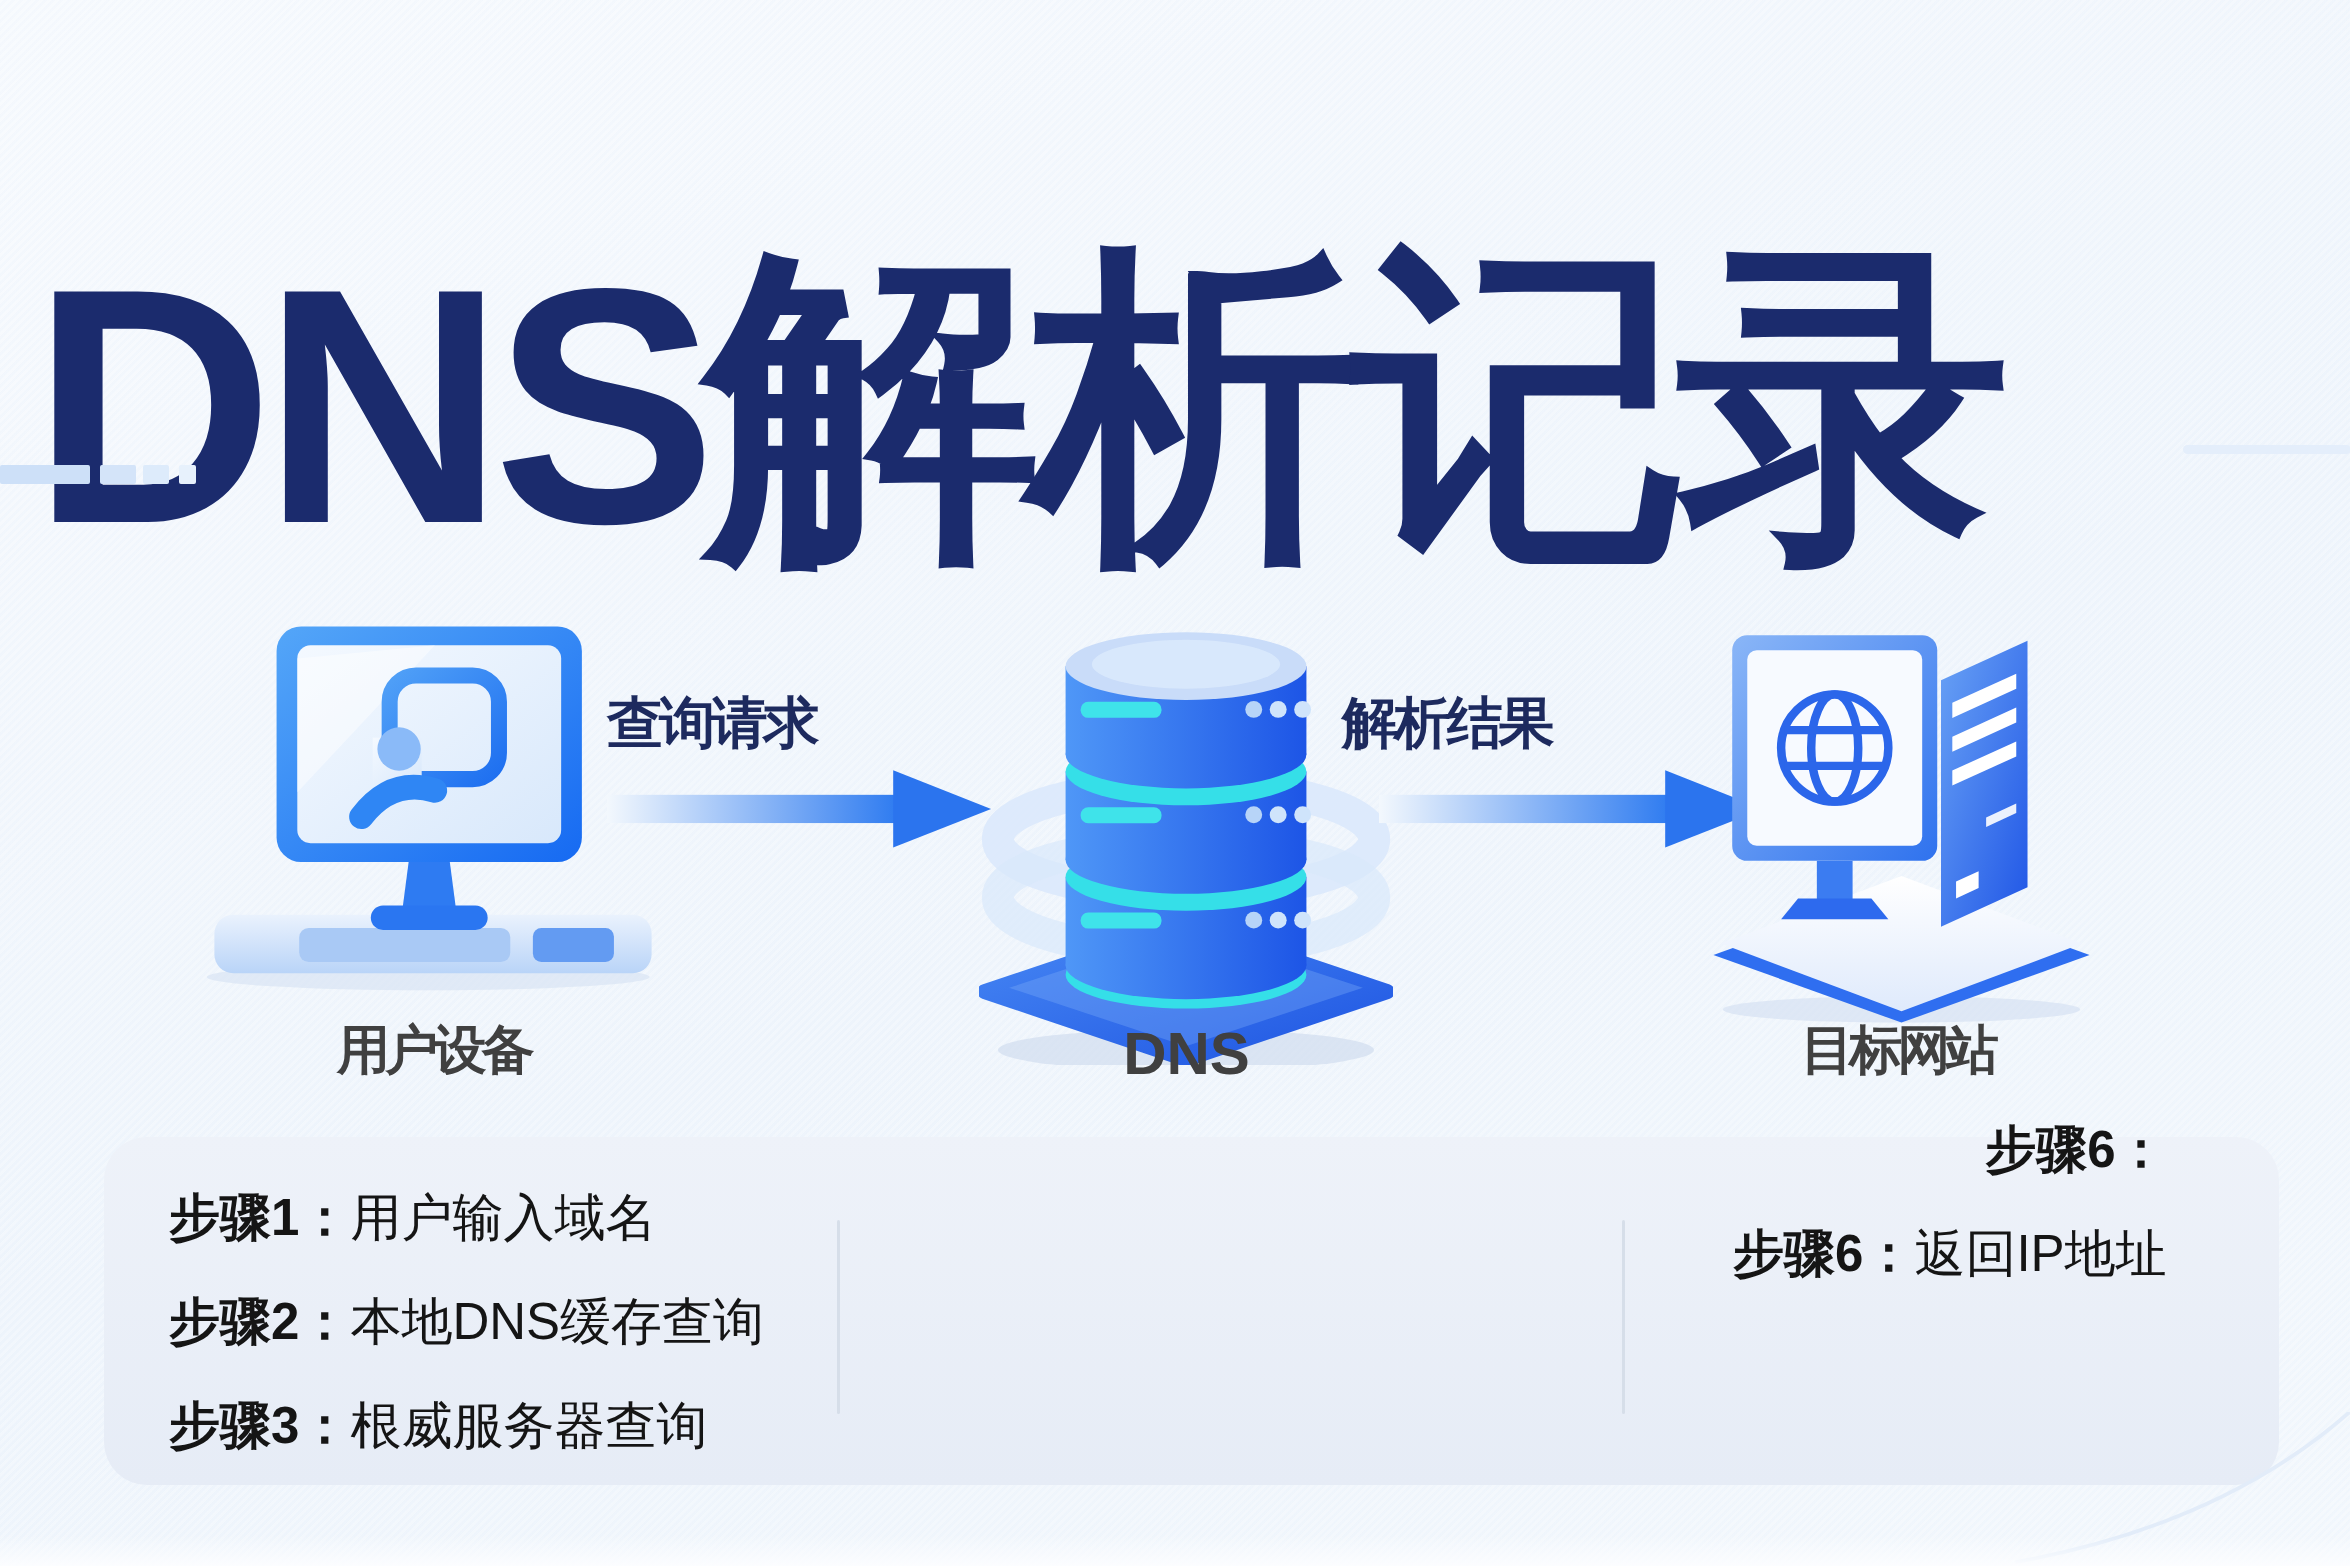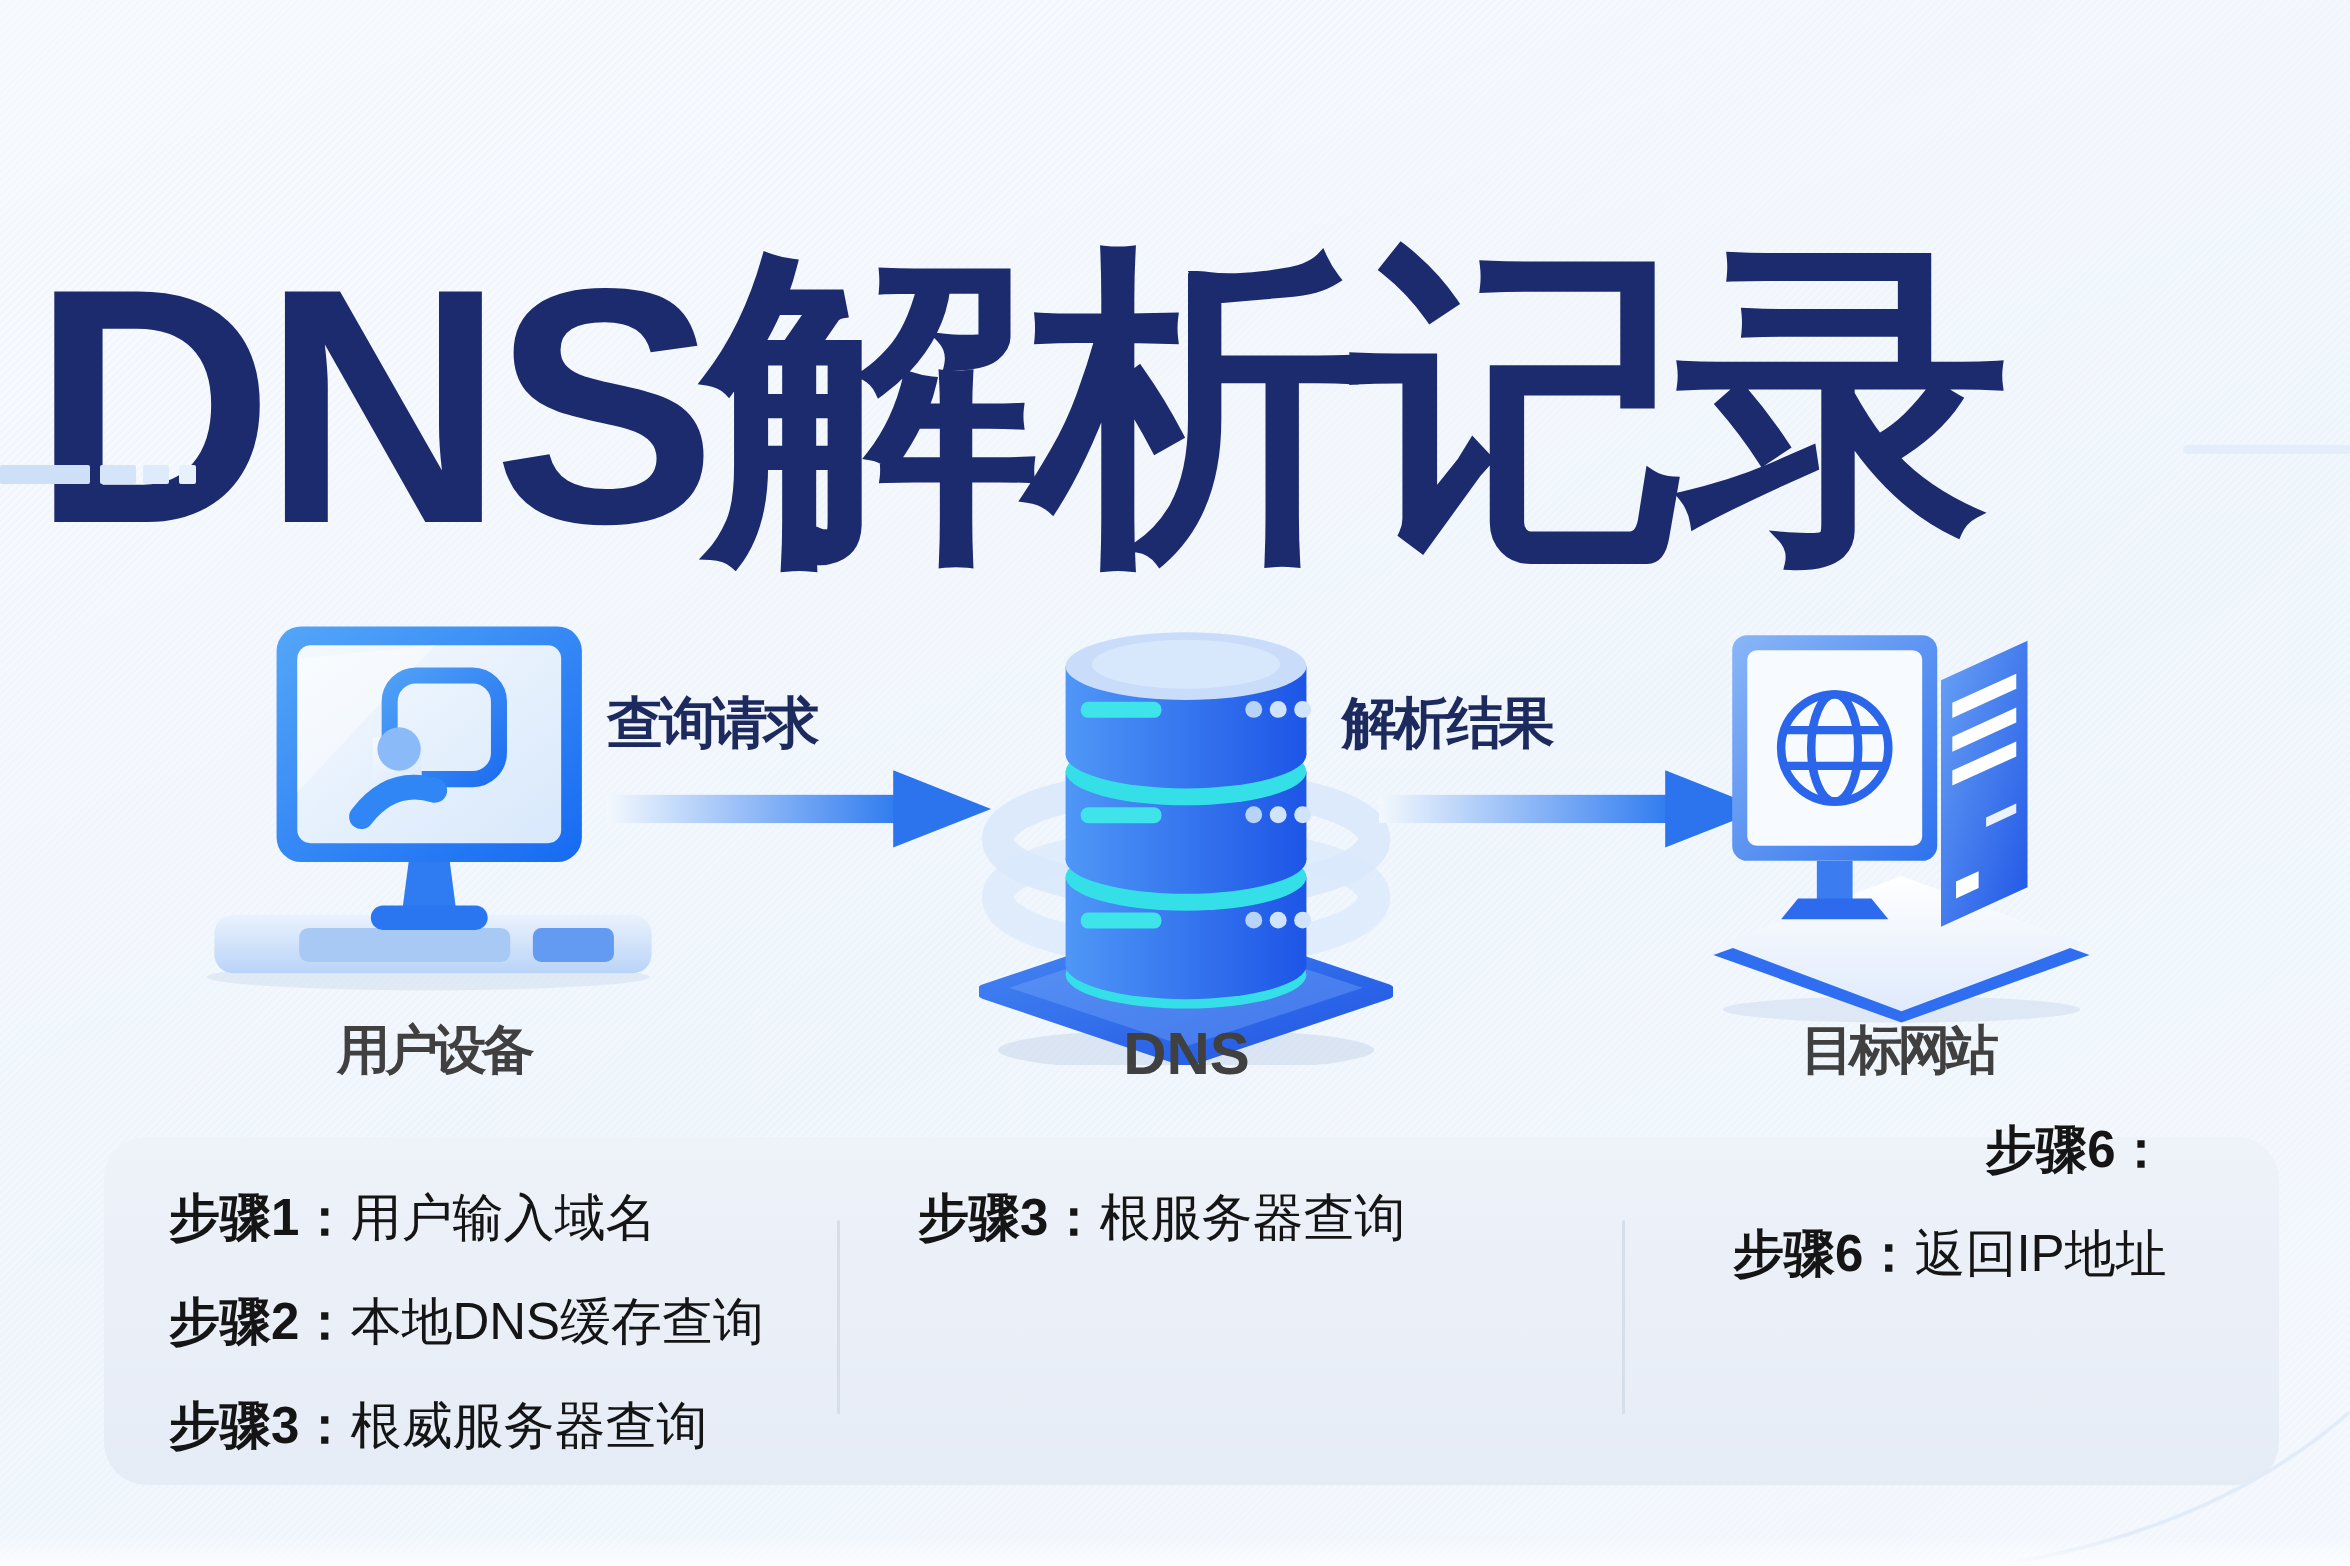--- a/index.html
+++ b/index.html
@@ -220,23 +220,20 @@
   </div>
   <div class="step-row">
     <span class="step-prefix">步骤2：</span><span class="step-text">本地DNS缓存查询</span>
   </div>
   <div class="step-row">
     <span class="step-prefix">步骤3：</span><span class="step-text">根威服务器查询</span>
   </div>
 </div>
 
 <div class="col" style="left:918px;top:1188px;">
-  <div class="step-row">
-    <span class="step-prefix">步骤3：</span><span class="step-text">根服务器查询</span>
-  </div>
 </div>
 
 <div class="col" style="left:1733px;top:1120px;text-align:right;">
   <div class="step-row">
     <span class="step-prefix">步骤6：</span><span class="step-text"></span>
   </div>
   <div class="step-row">
     <span class="step-prefix">步骤6：</span><span class="step-text">返回IP地址</span>
   </div>
 </div>

